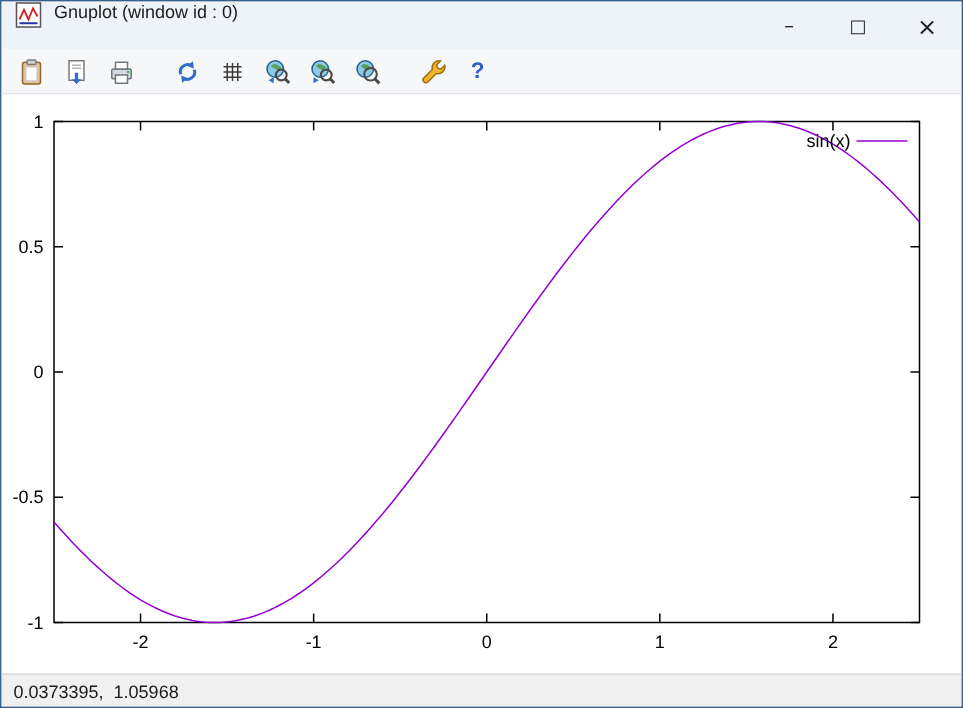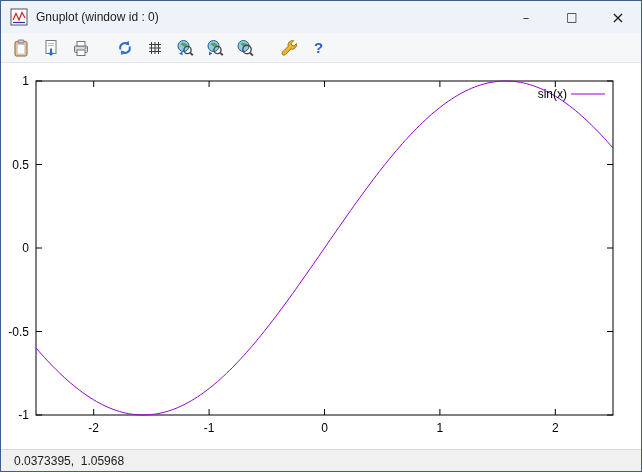--- a/index.html
+++ b/index.html
@@ -11,21 +11,21 @@
     background: #ffffff;
     border: 1px solid #39618c;
     display: flex; flex-direction: column;
     overflow: hidden;
   }
 
   
   .titlebar {
     flex: 0 0 32px; height: 32px;
     background: #eef3f9;
-    display: flex; align-items: center;
+    display: flex; align-items: flex-start;
   }
   .title-icon { margin-left: 9px; display: flex; }
   .title-text { margin-left: 8px; font-size: 12px; color: #1b1b1b; }
   .controls { margin-left: auto; display: flex; height: 100%; }
   .ctrl-btn {
     width: 46px; height: 100%;
     border: none; background: transparent;
     font-size: 13px; color: #222;
     display: flex; align-items: center; justify-content: center;
     font-family: "DejaVu Sans", sans-serif;
@@ -58,21 +58,21 @@
   
   .plot-wrap { flex: 1 1 auto; background: #ffffff; }
   .plot-wrap svg { display: block; }
 
   
   .statusbar {
     flex: 0 0 22px; height: 22px;
     background: #f0f0f0;
     border-top: 1px solid #d8d8d8;
     display: flex; align-items: center;
-    padding-left: 13px;
+    padding-left: 8px;
     font-size: 12px; color: #1b1b1b;
   }
   .statusbar span { white-space: pre; }
 </style>
 </head>
 <body>
 
 <div class="window">
 
   <div class="titlebar">

